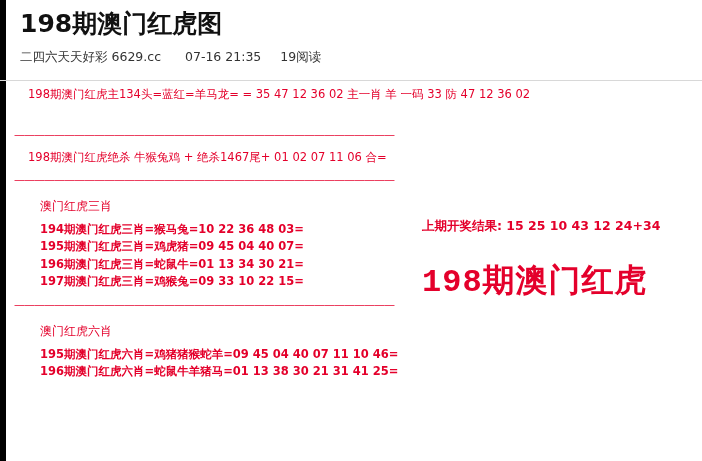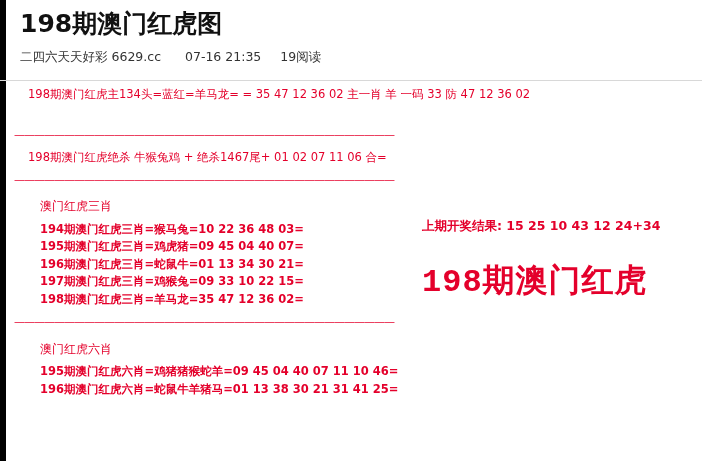--- a/index.html
+++ b/index.html
@@ -146,21 +146,20 @@
     <div class="dash">——————————————————————————————————————</div>
 
     <div class="spacer10"></div>
 
     <div class="sec-title">澳门红虎三肖</div>
     <div class="spacer6"></div>
     <div class="list-row">194期澳门红虎三肖=猴马兔=10  22  36  48  03=</div>
     <div class="list-row">195期澳门红虎三肖=鸡虎猪=09  45  04  40  07=</div>
     <div class="list-row">196期澳门红虎三肖=蛇鼠牛=01  13  34  30  21=</div>
     <div class="list-row">197期澳门红虎三肖=鸡猴兔=09  33  10  22  15=</div>
-    <div class="list-row">198期澳门红虎三肖=羊马龙=35  47  12  36  02=</div>
 
     <div class="spacer6"></div>
 
     <div class="dash">——————————————————————————————————————</div>
 
     <div class="spacer10"></div>
 
     <div class="sec-title">澳门红虎六肖</div>
     <div class="spacer6"></div>
     <div class="list-row">195期澳门红虎六肖=鸡猪猪猴蛇羊=09  45  04  40  07  11  10  46=</div>

